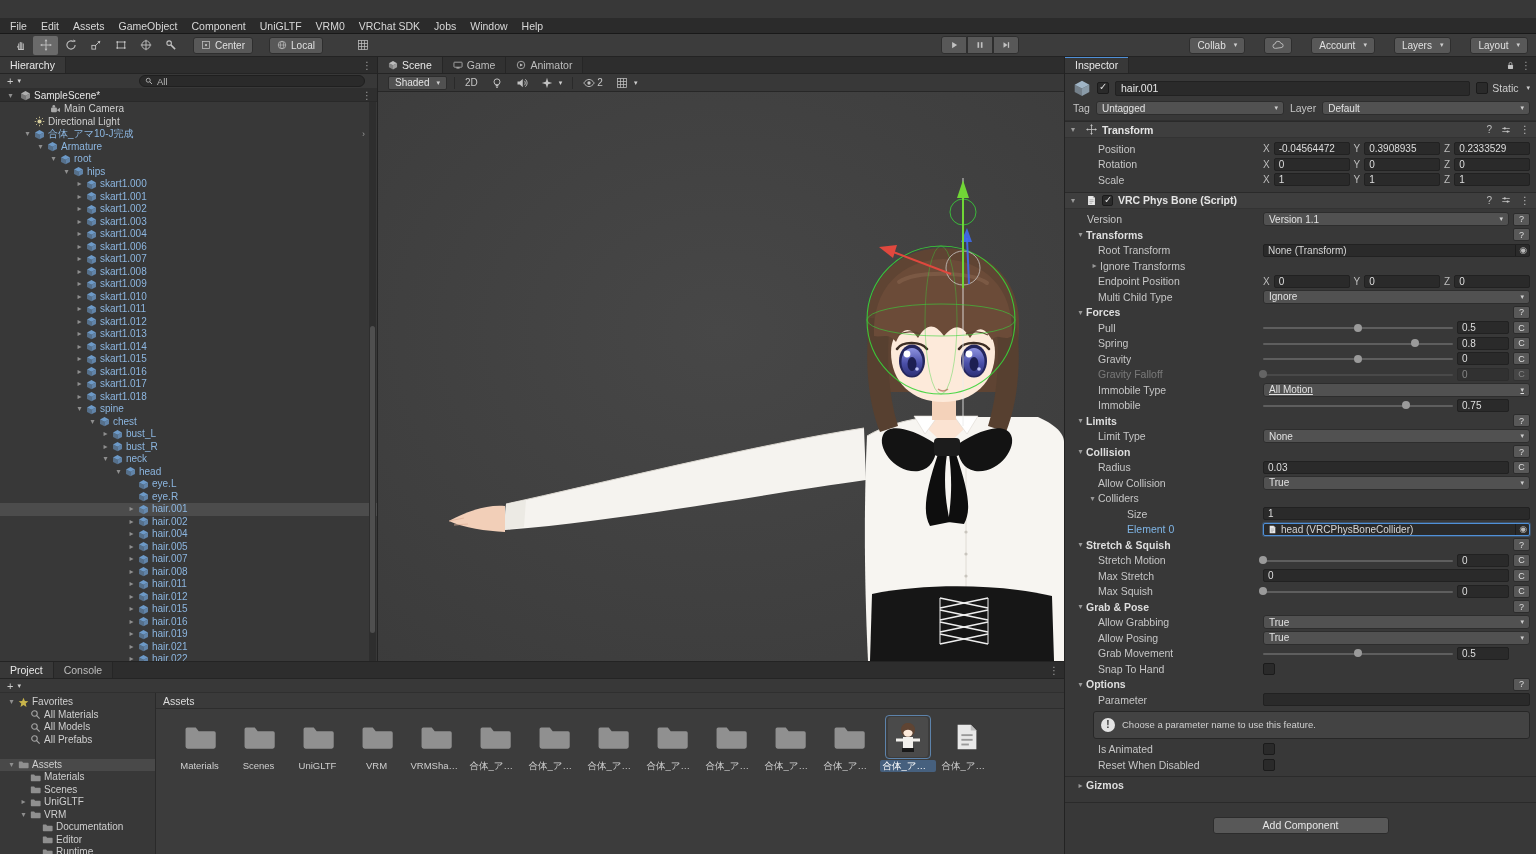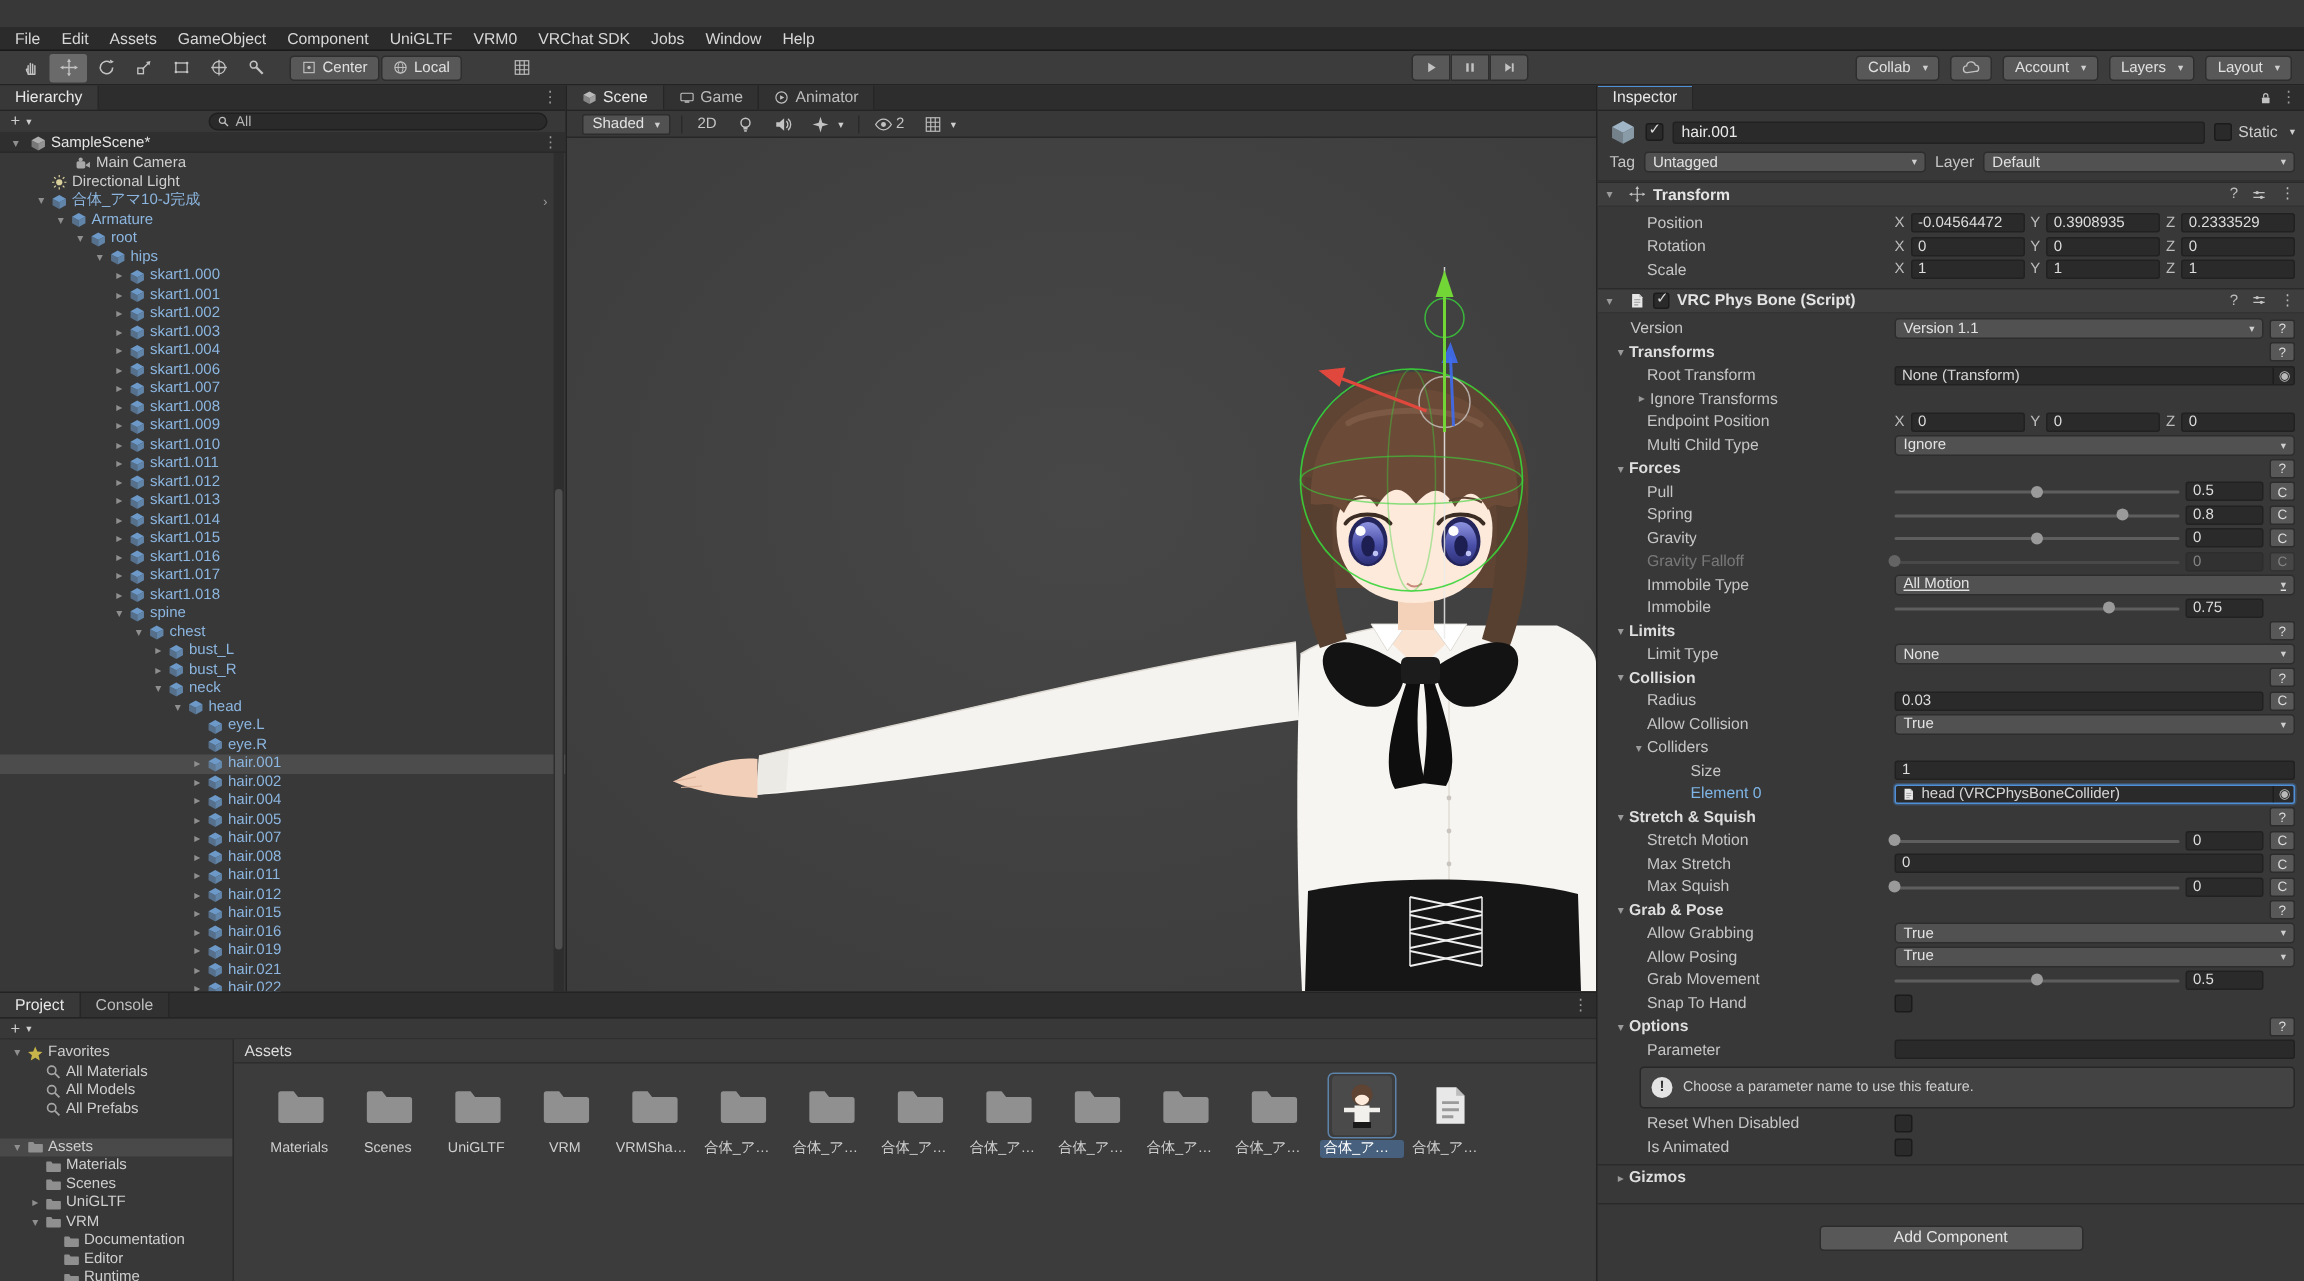--- a/index.html
+++ b/index.html
@@ -14,26 +14,26 @@
 .win-btn{width:36px;display:flex;align-items:center;justify-content:center;color:#bdbdbd;font-size:11px}
 
 .menubar{position:absolute;top:18px;left:0;width:1536px;height:16px;background:#2b2b2b;display:flex;align-items:center;padding-left:3px;border-bottom:1px solid #191919}
 .menu-item{padding:0 7px;font-size:10.5px;color:#d8d8d8}
 
 .toolbar{position:absolute;top:34px;left:0;width:1536px;height:23px;background:#3c3c3c;border-bottom:1px solid #232323;display:flex;align-items:center;padding:0 8px}
 .toolgrp{display:flex}
 .toolbtn{width:25px;height:19px;display:flex;align-items:center;justify-content:center;border-radius:2px;color:#c8c8c8}
 .toolbtn.active{background:#6a6a6a;color:#fff}
 .tbtn{height:17px;background:#585858;border:1px solid #2e2e2e;border-radius:3px;color:#e0e0e0;display:flex;align-items:center;gap:4px;padding:0 7px;font-size:10px;white-space:nowrap}
-.btn-pair{display:flex;margin-left:10px;gap:1px}
+.btn-pair{display:flex;margin-left:10px;gap:16px}
 .playgrp{position:absolute;left:941px;display:flex}
 .playbtn{width:26px;height:18px;background:#585858;border:1px solid #2e2e2e;display:flex;align-items:center;justify-content:center;color:#ccc}
 .playbtn:first-child{border-radius:3px 0 0 3px}
 .playbtn:last-child{border-radius:0 3px 3px 0}
-.right-cluster{margin-left:auto;display:flex;gap:7px;align-items:center}
+.right-cluster{margin-left:auto;display:flex;gap:19px;align-items:center}
 
 .panel{position:absolute;background:#383838}
 .tabstrip{height:17px;background:#2d2d2d;display:flex;align-items:stretch;border-bottom:1px solid #242424}
 .tab{display:flex;align-items:center;gap:4px;padding:0 10px;background:#313131;color:#bdbdbd;font-size:10.5px;border-right:1px solid #262626}
 .tab.active{background:#383838;color:#e8e8e8}
 .tab.focused{box-shadow:inset 0 1px 0 #4f90d8}
 .corner{margin-left:auto;display:flex;align-items:center;gap:6px;padding-right:5px;color:#9a9a9a}
 
 .hierarchy{left:0;top:57px;width:378px;height:604px;border-right:1px solid #232323}
 .hier-toolbar{height:15px;display:flex;align-items:center;padding:0 4px;gap:4px;border-bottom:1px solid #2f2f2f}
@@ -1499,27 +1499,27 @@
                 <div class="field" style="flex: 1 1 0%;"></div>
               </div>
             </div>
             <div class="irow info">
               <div class="infobox">
                 <div class="info-ic">!</div>
                 <span>Choose a parameter name to use this feature.</span>
               </div>
             </div>
             <div class="irow">
+              <span class="ilabel">Is Animated</span>
+              <div class="ictrl">
+                <div class="cb"></div>
+              </div>
+            </div>
+            <div class="irow">
               <span class="ilabel">Reset When Disabled</span>
-              <div class="ictrl">
-                <div class="cb"></div>
-              </div>
-            </div>
-            <div class="irow">
-              <span class="ilabel">Is Animated</span>
               <div class="ictrl">
                 <div class="cb"></div>
               </div>
             </div>
             <div class="irow section gizmos">
               <span class="sarrow">▸</span>
               <span class="slabel">Gizmos</span>
             </div>
           </div>
       </div>

